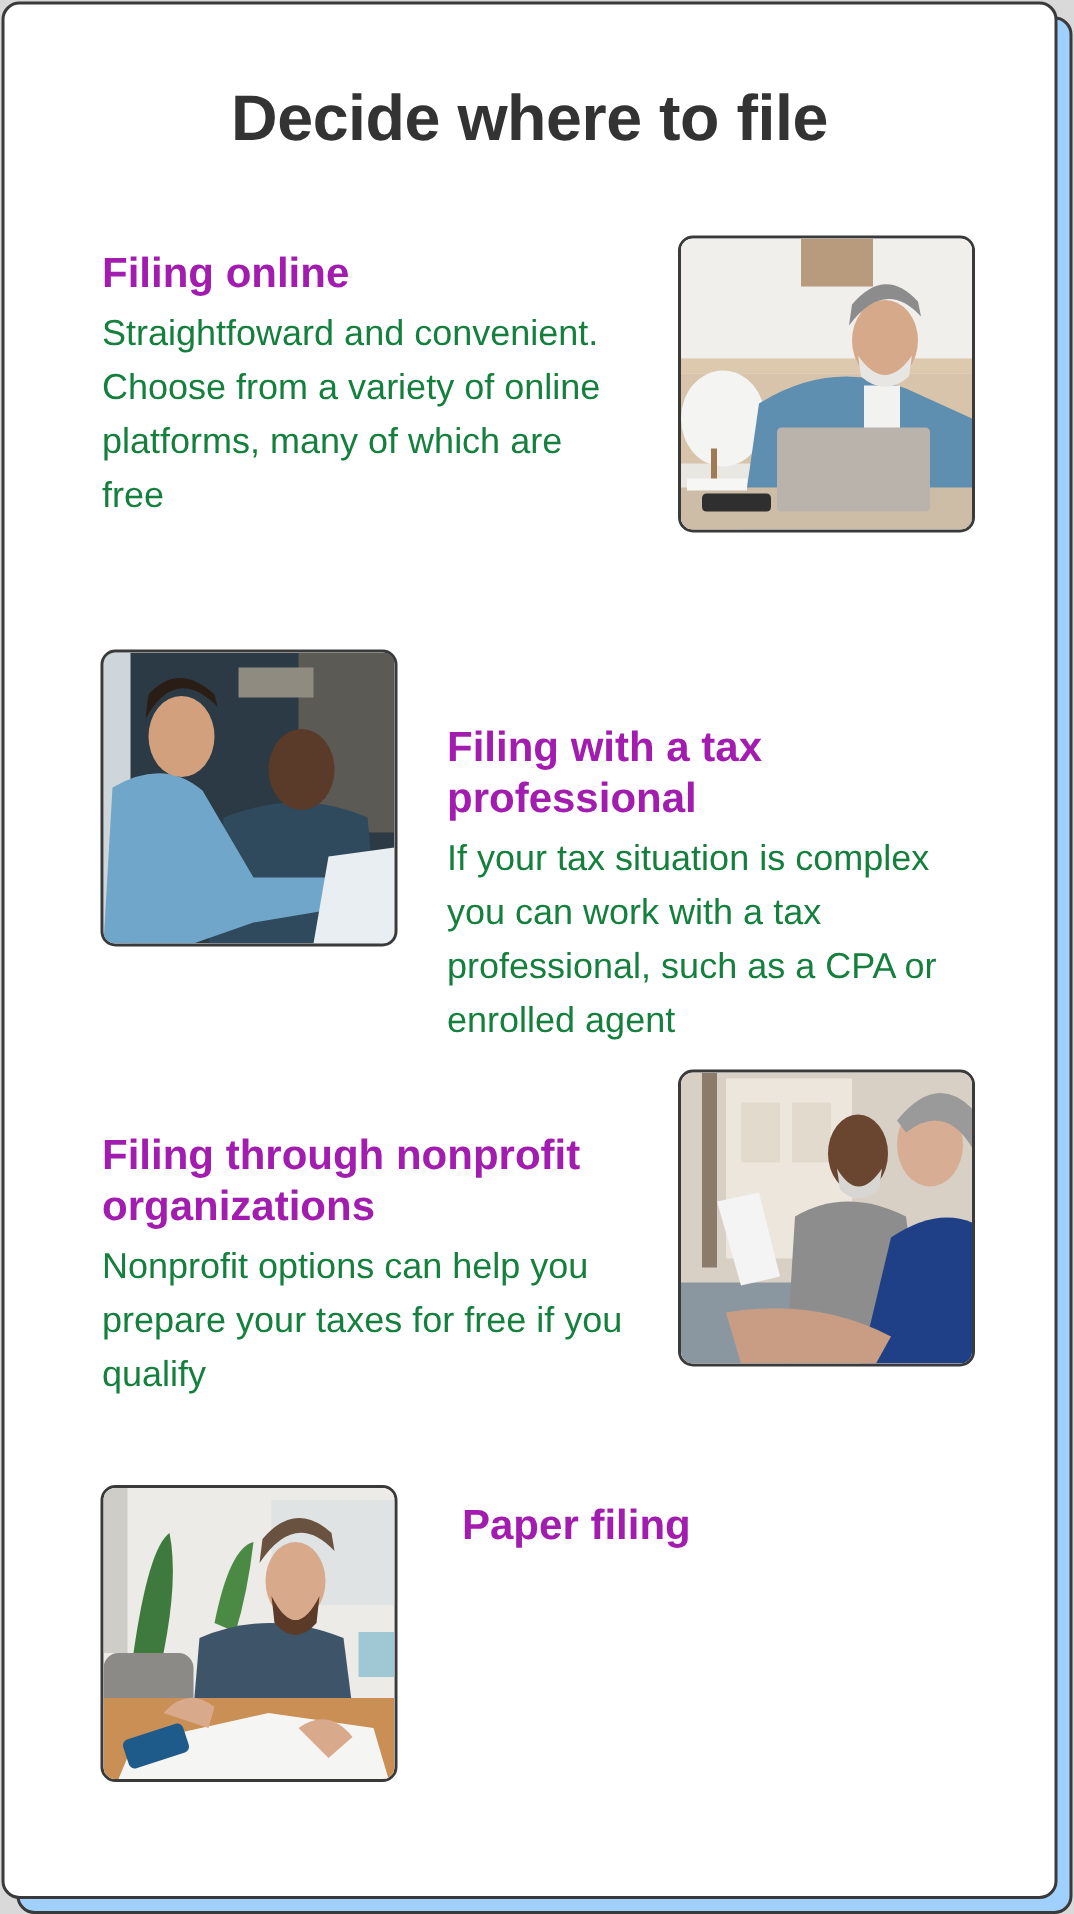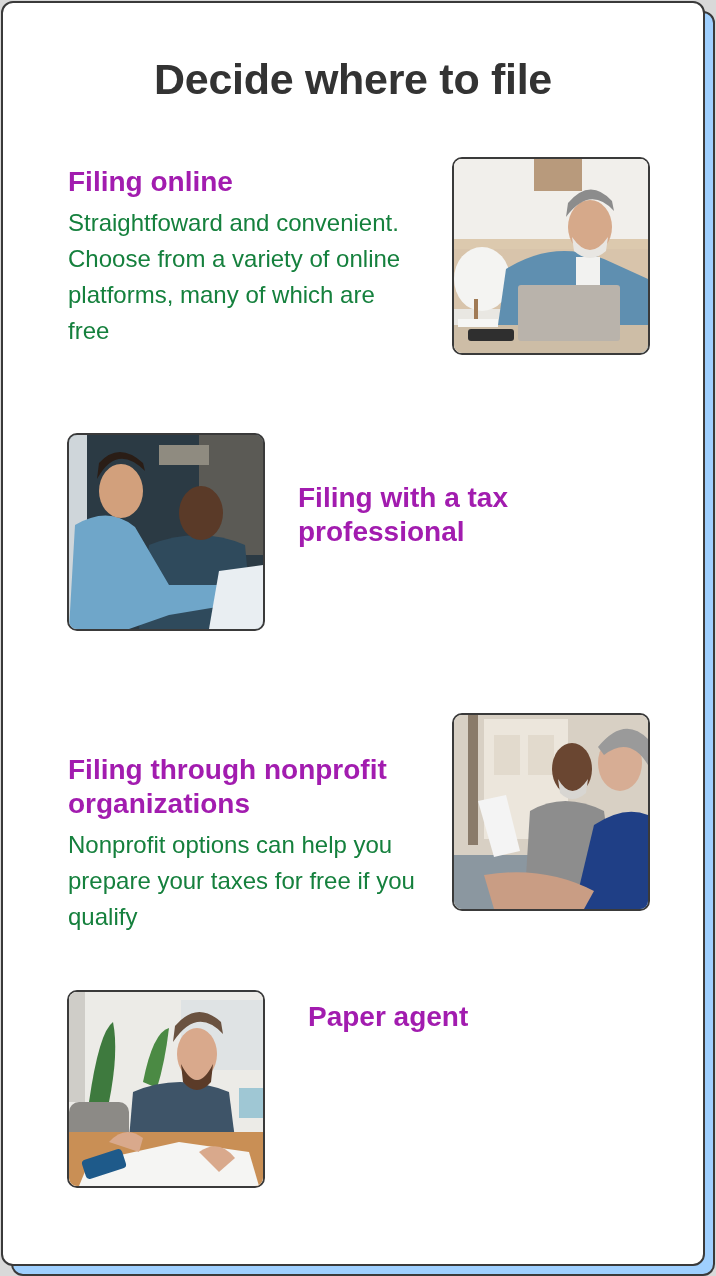--- a/index.html
+++ b/index.html
@@ -146,20 +146,21 @@
           <path d="M70 194 L80 110 Q130 90 176 110 L184 194 Z" fill="#2f4a5c"></path>
           <ellipse cx="132" cy="78" rx="22" ry="27" fill="#5a3a28"></ellipse>
           <path d="M0 194 L6 90 Q40 70 66 92 L100 150 L150 150 L160 170 L100 180 L60 194 Z" fill="#6fa6c9"></path>
           <ellipse cx="52" cy="56" rx="22" ry="27" fill="#d2a07c"></ellipse>
           <path d="M28 44 Q48 8 76 36 L74 28 Q50 6 30 28 Z" fill="#2a1d16"></path>
           <path d="M150 136 L194 130 L194 194 L140 194 Z" fill="#e9eef2"></path>
         </svg>
       </div>
       <div class="text">
         <h2>Filing with a tax professional</h2>
+        <p>If your tax situation is complex you can work with a tax professional, such as a CPA or enrolled agent</p>
       </div>
     </div>
 
     <div class="section" id="sec3">
       <div class="text">
         <h2>Filing through nonprofit organizations</h2>
         <p>Nonprofit options can help you prepare your taxes for free if you qualify</p>
       </div>
       <div class="photo">
         <svg viewBox="0 0 194 194" preserveAspectRatio="none">
@@ -196,17 +197,17 @@
           <path d="M112 72 Q128 104 144 72 L142 90 Q128 106 114 90 Z" fill="#5b3b28"></path>
           <path d="M104 50 Q128 14 154 42 L152 30 Q128 8 106 34 Z" fill="#6a5240"></path>
           <rect x="0" y="140" width="194" height="54" fill="#c98f55"></rect>
           <path d="M20 170 L110 150 L180 160 L190 194 L10 194 Z" fill="#f5f5f3"></path>
           <rect x="14" y="162" width="42" height="20" rx="4" fill="#1e5a8a" transform="rotate(-18 35 172)"></rect>
           <path d="M40 150 Q56 132 74 146 L70 160 Z" fill="#d9a98c"></path>
           <path d="M130 160 Q150 146 166 166 L150 180 Z" fill="#d9a98c"></path>
         </svg>
       </div>
       <div class="text">
-        <h2>Paper agent</h2>
+        <h2>Paper filing</h2>
       </div>
     </div>
   </div>
 </div>
 
 </body></html>

